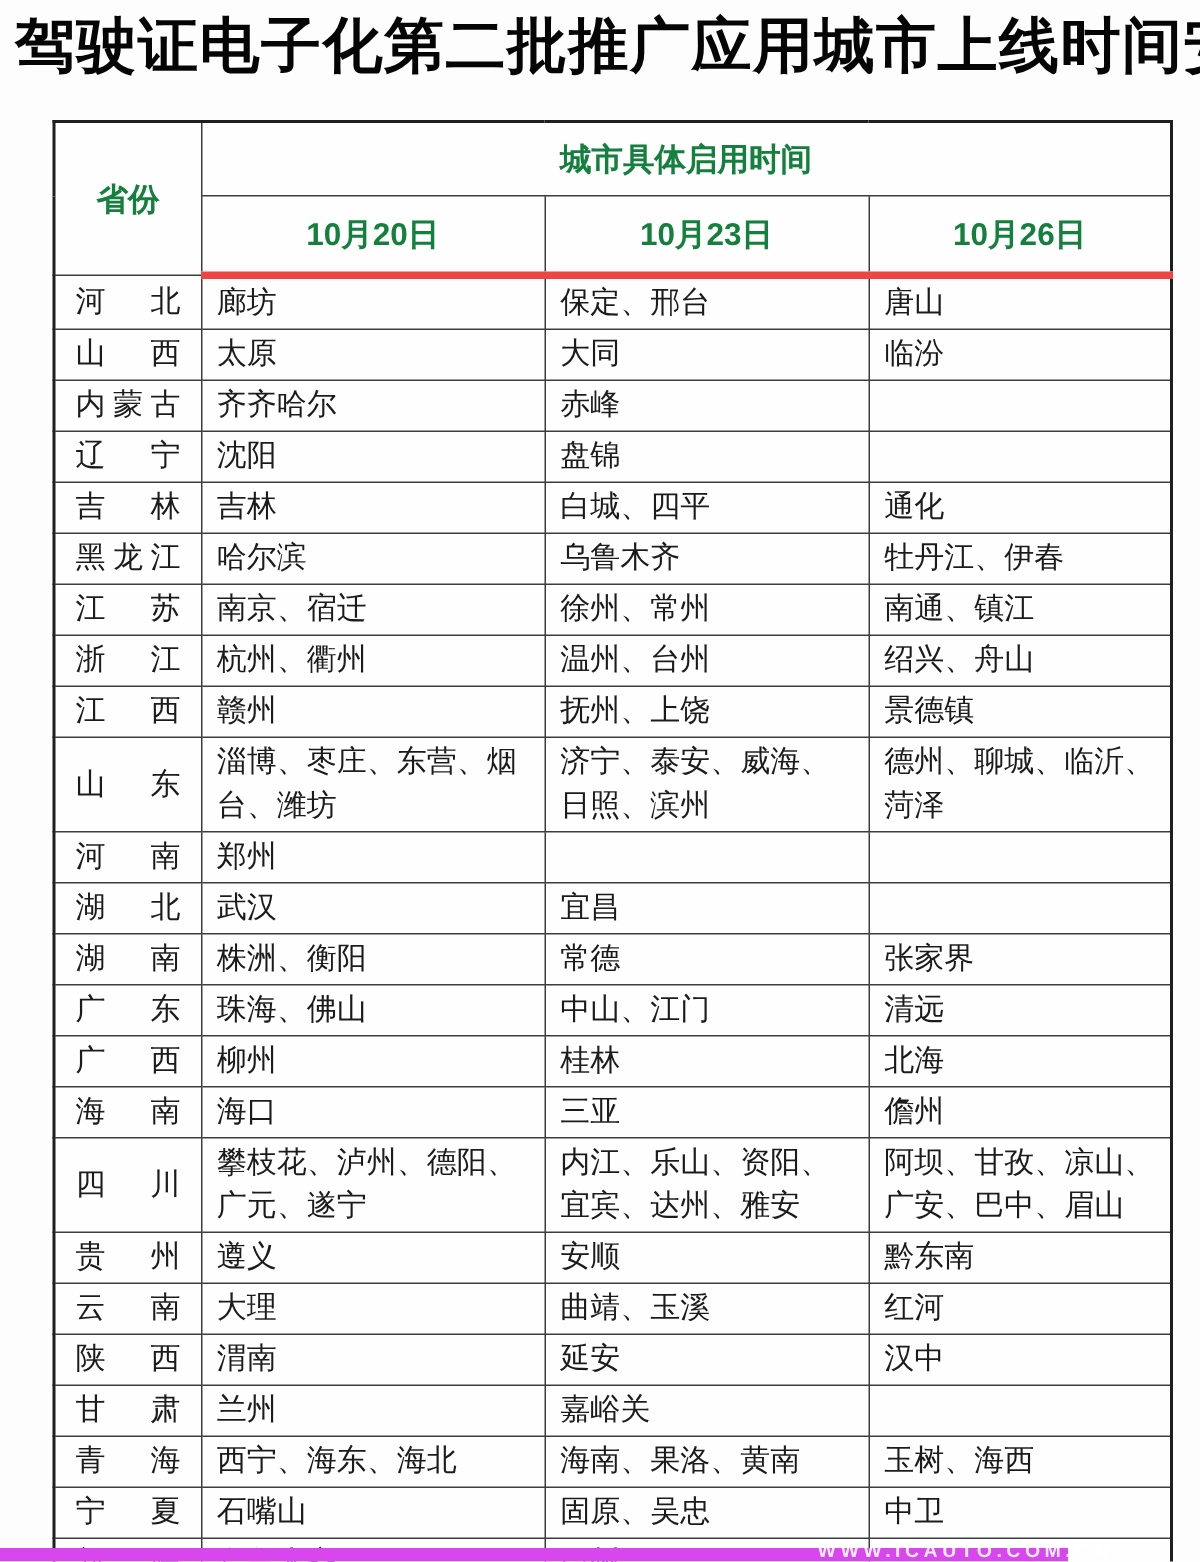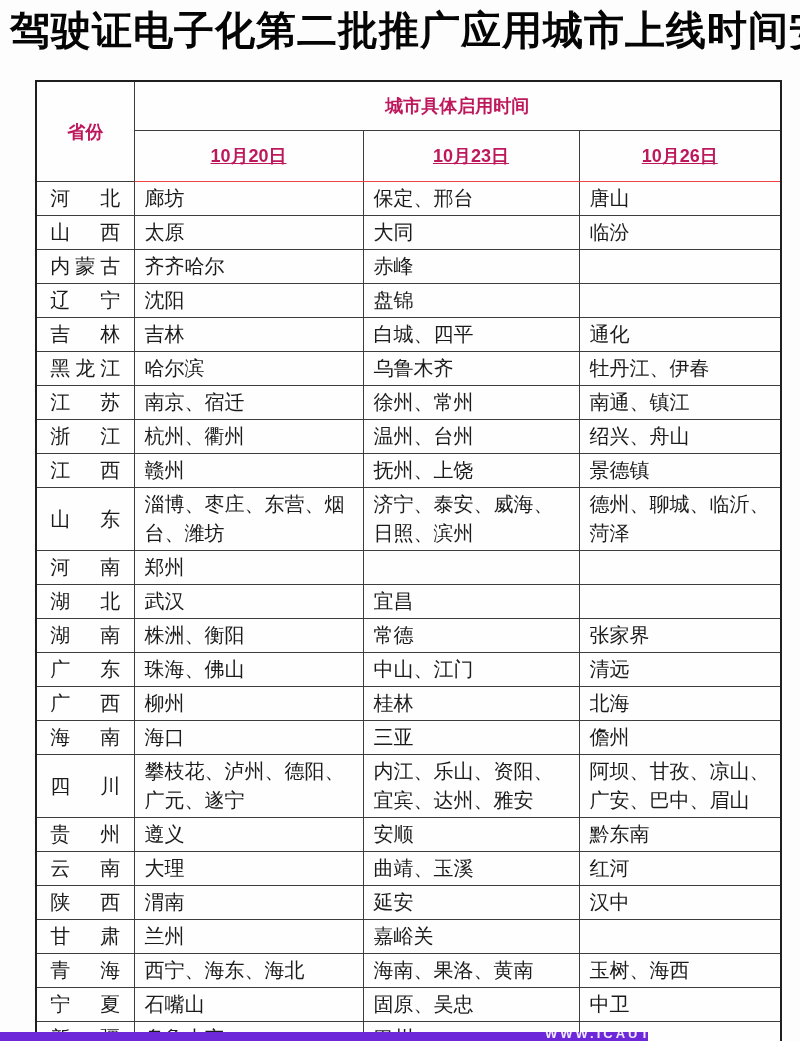--- a/index.html
+++ b/index.html
@@ -36,28 +36,27 @@
   }
   table.schedule th,
   table.schedule td {
     border: 1px solid #3d3d3d;
   }
   table.schedule thead tr.group-row th {
     height: 48px;
   }
   table.schedule thead tr.date-row th {
     height: 50px;
-    border-bottom: 1px solid #ef4444;
-    text-decoration: underline;
+    border-bottom: 5px solid #ef4444;
   }
   table.schedule th {
     font-family: "Liberation Sans", sans-serif;
     font-weight: bold;
-    font-size: 18px;
-    color: #be185d;
+    font-size: 21px;
+    color: #15803d;
     text-align: center;
     padding: 0;
   }
   table.schedule td {
     font-size: 20px;
     line-height: 29px;
     color: #1b1b1b;
     height: 29px;
     padding: 2px 8px 2px 10px;
     vertical-align: middle;
@@ -72,23 +71,23 @@
     display: inline-block;
     width: 70px;
     text-align: justify;
     text-align-last: justify;
     white-space: nowrap;
   }
   .footer-band {
     position: absolute;
     left: 0;
     top: 1032px;
-    width: 648px;
+    width: 712px;
     height: 9px;
-    background: #6d28d9;
+    background: #d946ef;
   }
   .watermark {
     position: absolute;
     left: 545px;
     top: -6px;
     font-family: "Liberation Sans", sans-serif;
     font-size: 13px;
     font-weight: bold;
     letter-spacing: 3px;
     color: #ffffff;

